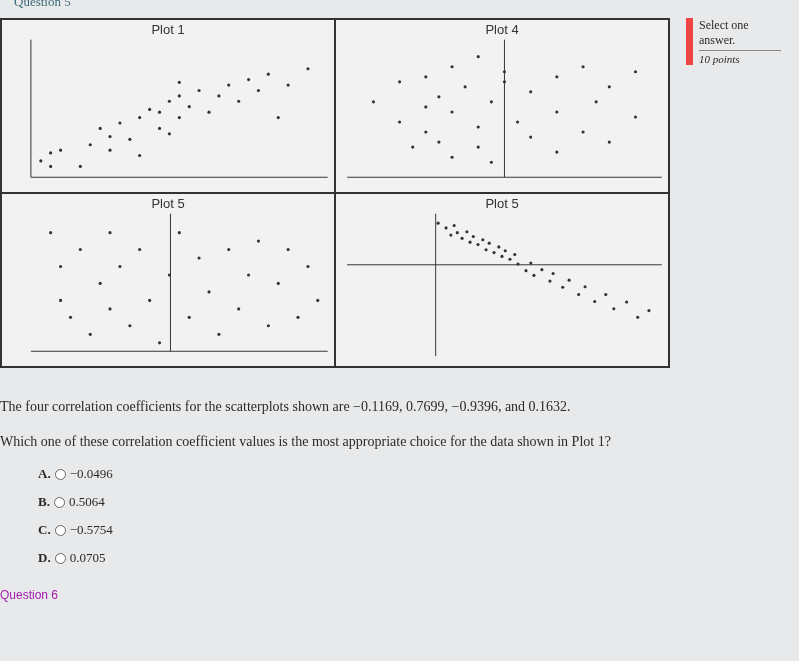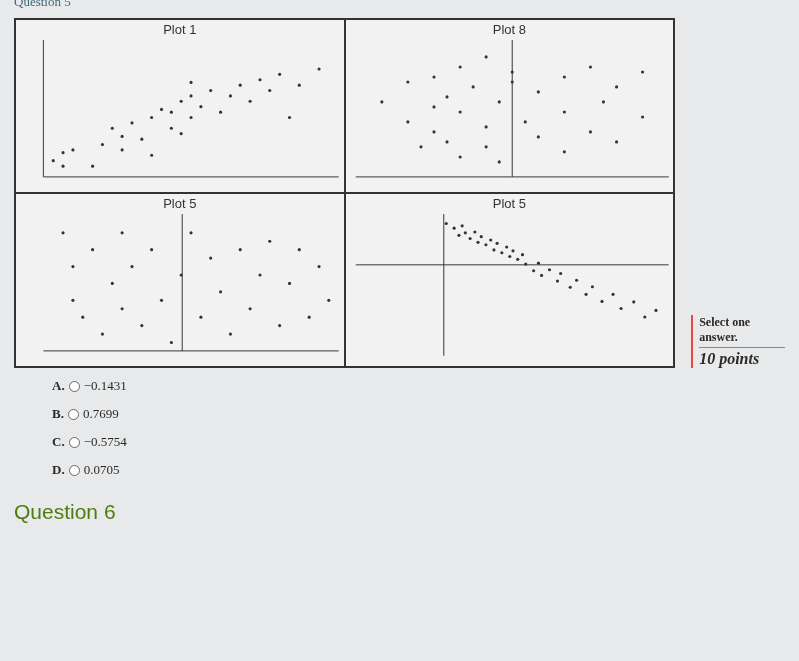--- a/index.html
+++ b/index.html
@@ -6,32 +6,32 @@
     body {
       font-family: Georgia, 'Times New Roman', serif;
       background: #e8e9ea;
       color: #2a2a2a;
       width: 799px;
       height: 661px;
       overflow: hidden;
       position: relative;
     }
     .page {
-      padding: 0 14px 0 14px;
+      padding: 0 14px 0 0;
     }
     .top-frag {
       font-size: 13px;
       color: #3a6a7a;
       position: absolute;
       top: -6px;
       left: 14px;
     }
     .content-row {
       display: flex;
-      align-items: flex-end;
+      align-items: flex-start;
       margin-top: 18px;
     }
     .plots-grid {
       border: 1px solid #333;
       display: grid;
       grid-template-columns: 1fr 1fr;
       grid-template-rows: 1fr 1fr;
       width: 670px;
       height: 350px;
       background: #f2f2f2;
@@ -50,34 +50,33 @@
       font-size: 13px;
       color: #333;
     }
     .plot-svg {
       width: 100%;
       height: 100%;
       display: block;
     }
     .sidebar {
       margin-left: 16px;
-      border-left: 2px solid #ef4444;
+      border-left: 7px solid #ef4444;
       padding-left: 6px;
       width: 95px;
-      font-weight: bold;
     }
     .sidebar-label {
       font-size: 12px;
       border-bottom: 1px solid #888;
       padding-bottom: 2px;
       margin-bottom: 2px;
     }
     .sidebar-points {
       font-style: italic;
-      font-size: 16px;
+      font-size: 11px;
     }
     .question-text {
       margin-top: 28px;
       font-size: 14px;
       line-height: 1.5;
     }
     .question-text p { margin-bottom: 14px; }
     .answers {
       margin-top: 10px;
       margin-left: 38px;
@@ -96,22 +95,22 @@
       width: 11px;
       height: 11px;
       border: 1px solid #666;
       border-radius: 50%;
       display: inline-block;
       margin-right: 4px;
       background: #fff;
     }
     .next-q {
       margin-top: 22px;
-      font-size: 21px;
-      color: #4d7c0f;
+      font-size: 12px;
+      color: #a21caf;
       font-family: Arial, sans-serif;
     }
     .axis { stroke: #333; stroke-width: 1; }
     .pt { fill: #333; }
   </style>
 </head>
 <body>
 
 <div class="page">
   <div class="top-frag">Question 5</div>
@@ -156,21 +155,21 @@
               <circle cx="259.5" cy="71.7" r="1.6" class="pt"></circle>
               <circle cx="269.6" cy="55.1" r="1.6" class="pt"></circle>
               <circle cx="279.7" cy="99.3" r="1.6" class="pt"></circle>
               <circle cx="289.7" cy="66.2" r="1.6" class="pt"></circle>
               <circle cx="309.9" cy="49.6" r="1.6" class="pt"></circle>
             </g>
         </svg>
       </div>
 
       <div class="plot-cell">
-        <div class="plot-title">Plot 8</div>
+        <div class="plot-title">Plot 4</div>
         <svg class="plot-svg" viewBox="0 0 335 175">
           <line class="axis" x1="10" y1="160" x2="330" y2="160"></line>
           <line class="axis" x1="170" y1="160" x2="170" y2="20"></line>
           <g id="plot2-points">
               <circle cx="36.7" cy="83.3" r="1.6" class="pt"></circle>
               <circle cx="63.3" cy="103.8" r="1.6" class="pt"></circle>
               <circle cx="63.3" cy="62.9" r="1.6" class="pt"></circle>
               <circle cx="76.7" cy="129.3" r="1.6" class="pt"></circle>
               <circle cx="90.0" cy="88.4" r="1.6" class="pt"></circle>
               <circle cx="90.0" cy="57.8" r="1.6" class="pt"></circle>
@@ -292,31 +291,35 @@
       </div>
 
     </div>
 
     <div class="sidebar">
       <div class="sidebar-label">Select one answer.</div>
       <div class="sidebar-points">10 points</div>
     </div>
   </div>
 
+  <div class="question-text">
+    <p>The four correlation coefficients for the scatterplots shown are −0.1169, 0.7699, −0.9396, and 0.1632.</p>
+    <p>Which one of these correlation coefficient values is the most appropriate choice for the data shown in Plot 1?</p>
+  </div>
 
   <div class="answers">
     <div class="answer">
       <span class="answer-letter">A.</span>
       <span class="radio"></span>
-      <span>−0.1431</span>
+      <span>−0.0496</span>
     </div>
     <div class="answer">
       <span class="answer-letter">B.</span>
       <span class="radio"></span>
-      <span>0.7699</span>
+      <span>0.5064</span>
     </div>
     <div class="answer">
       <span class="answer-letter">C.</span>
       <span class="radio"></span>
       <span>−0.5754</span>
     </div>
     <div class="answer">
       <span class="answer-letter">D.</span>
       <span class="radio"></span>
       <span>0.0705</span>

